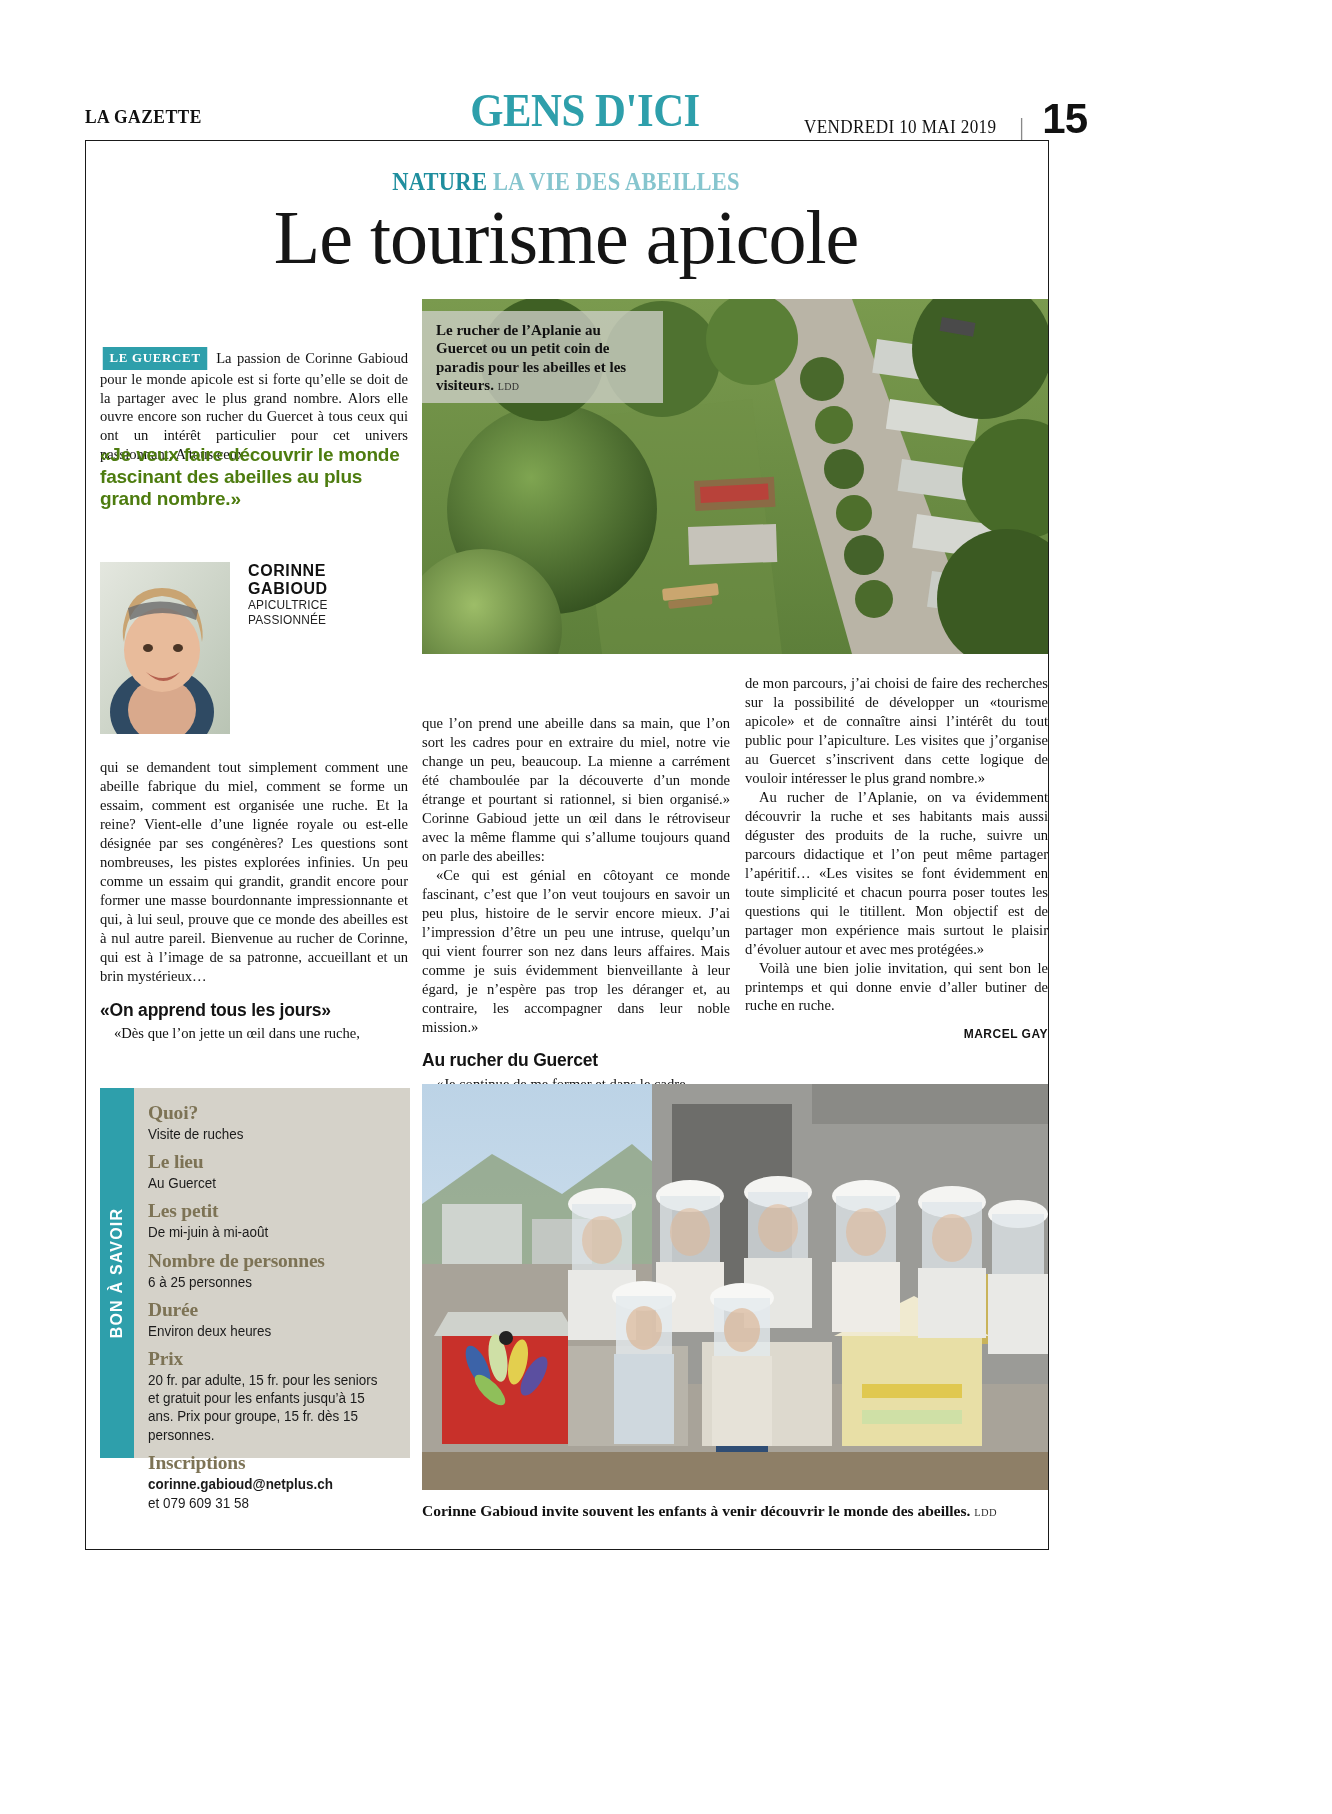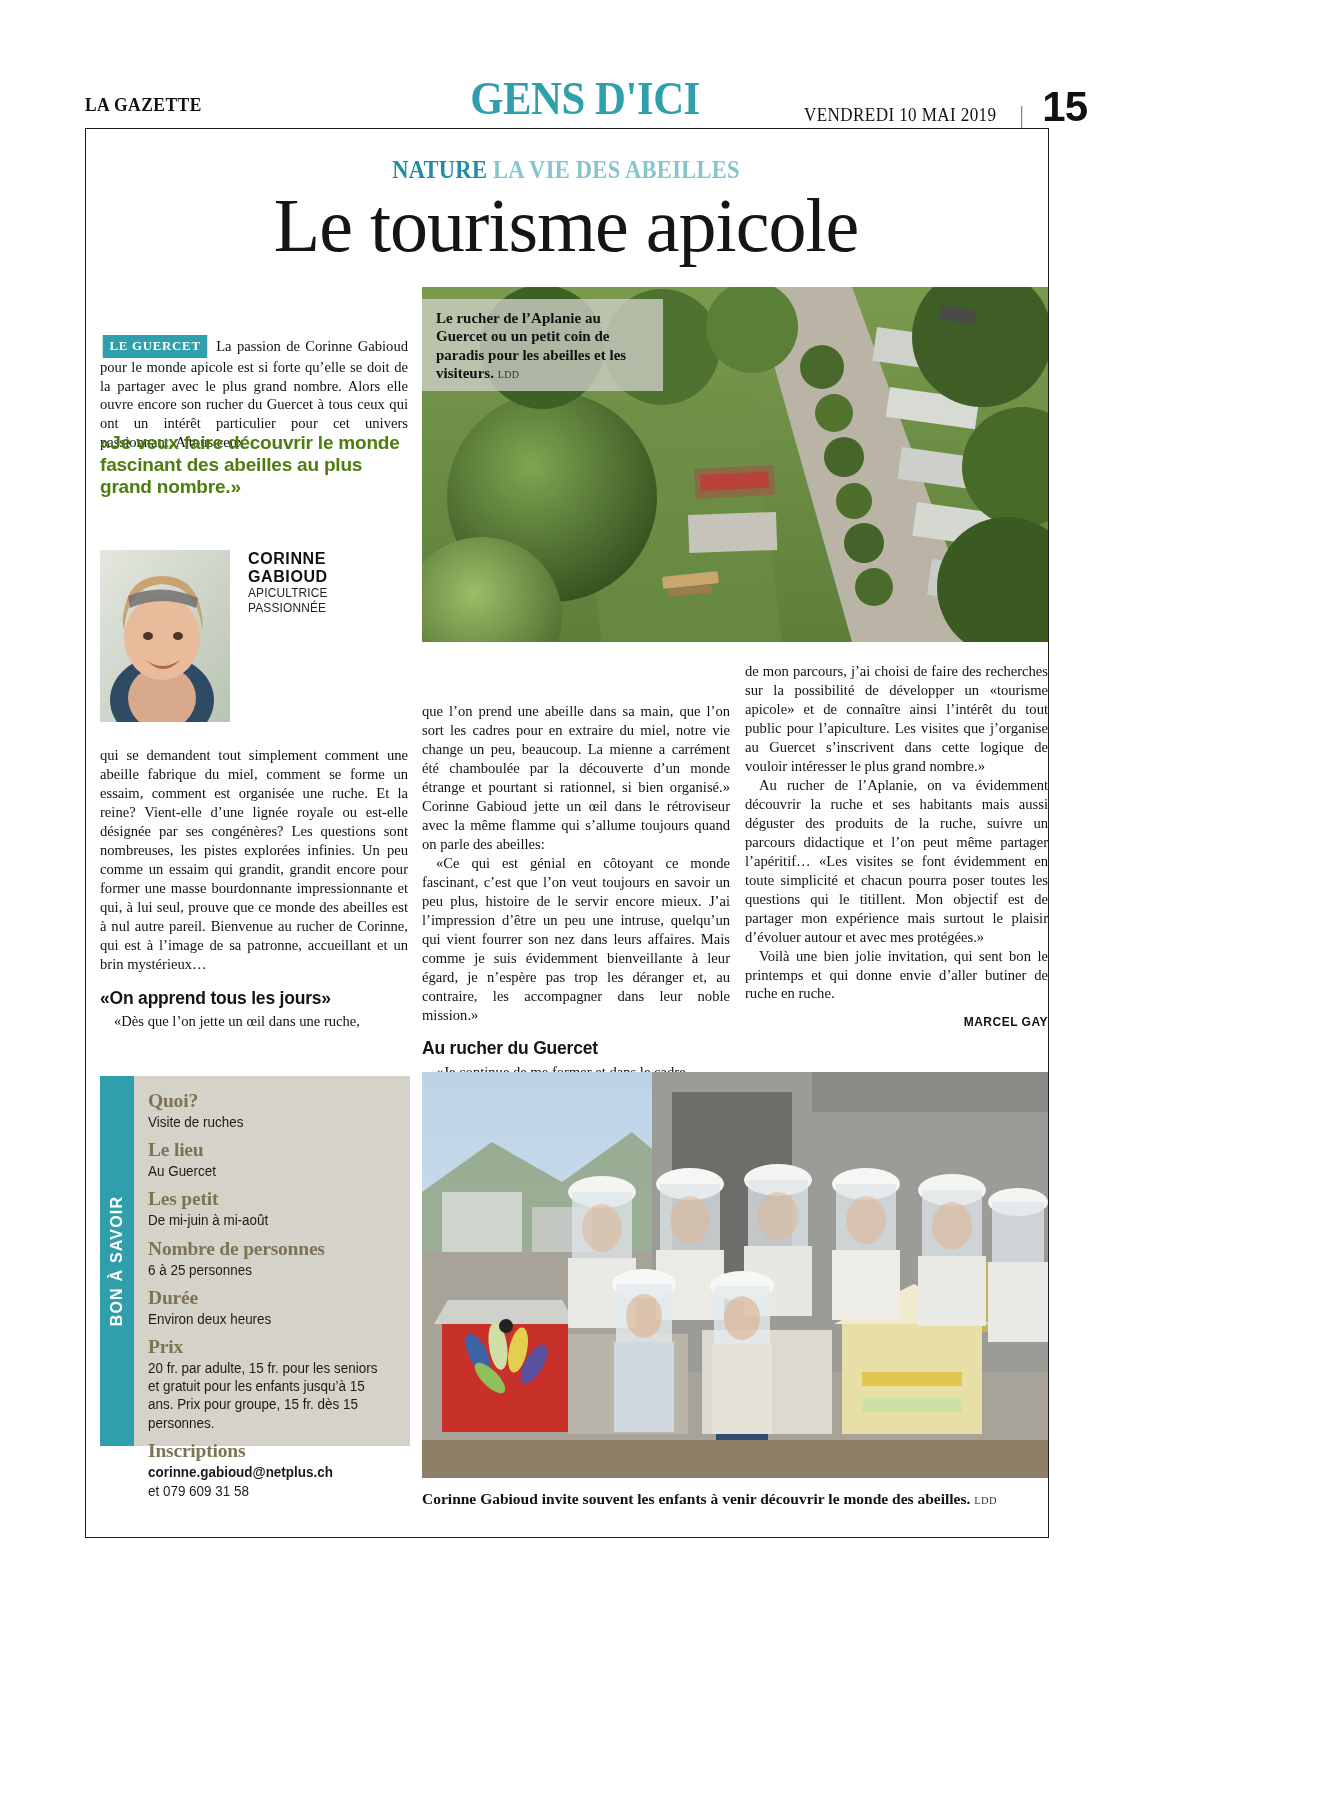--- a/index.html
+++ b/index.html
@@ -1,17 +1,17 @@
 <!DOCTYPE html>
 <html><head>
 <meta charset="utf-8">
 <style>
   html,body{margin:0;padding:0;background:#ffffff;}
   body{width:1332px;height:1814px;position:relative;font-family:"Liberation Serif",serif;color:#111;}
-  .page{position:absolute;left:0;top:4px;width:1332px;height:1286px;background:#fff;}
+  .page{position:absolute;left:0;top:16px;width:1332px;height:1286px;background:#fff;}
 
   
   .masthead{position:absolute;left:85px;top:80px;width:1000px;height:40px;}
   .mast-left{position:absolute;left:0;top:10px;font-family:"Liberation Serif",serif;font-weight:bold;font-size:19px;letter-spacing:.5px;color:#111;transform:scaleX(.92);transform-origin:left center;}
   .mast-center{position:absolute;left:0;right:0;top:-12px;text-align:center;font-family:"Liberation Serif",serif;font-weight:bold;font-size:46px;color:#2e9fab;letter-spacing:-.5px;transform:scaleX(.93);}
   .mast-right{position:absolute;right:-2px;top:2px;display:flex;align-items:baseline;gap:18px;}
   .mast-date{font-family:"Liberation Serif",serif;font-size:18px;letter-spacing:.4px;color:#111;transform:scaleX(.95);}
   .mast-sep{font-size:26px;color:#888;font-weight:300;line-height:1;position:relative;top:2px;}
   .mast-page{font-family:"Liberation Sans",sans-serif;font-weight:bold;font-size:42px;color:#111;line-height:1;letter-spacing:-1px;text-align:center;}
 

